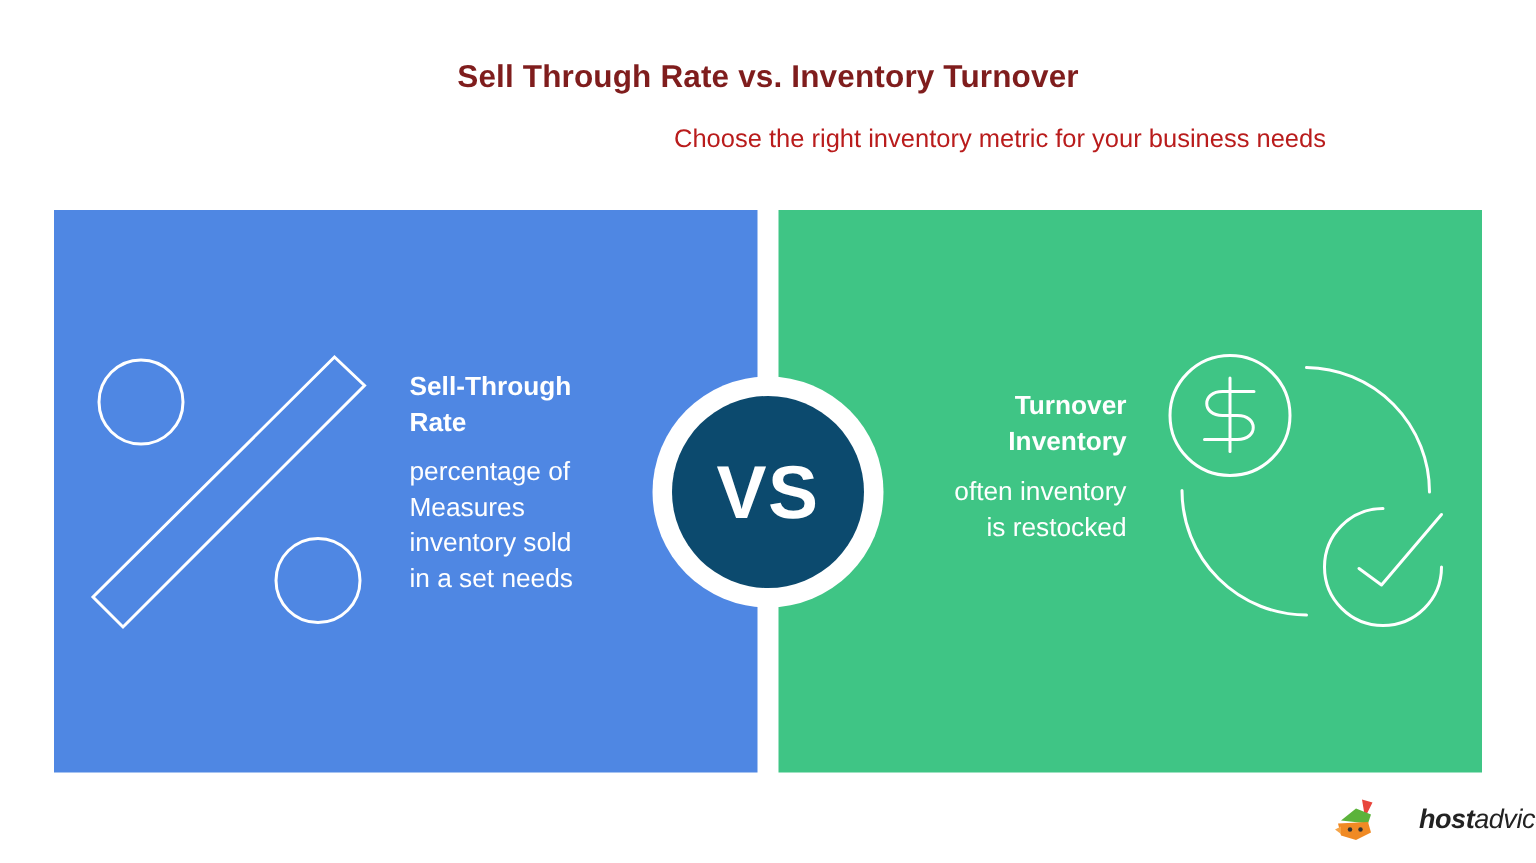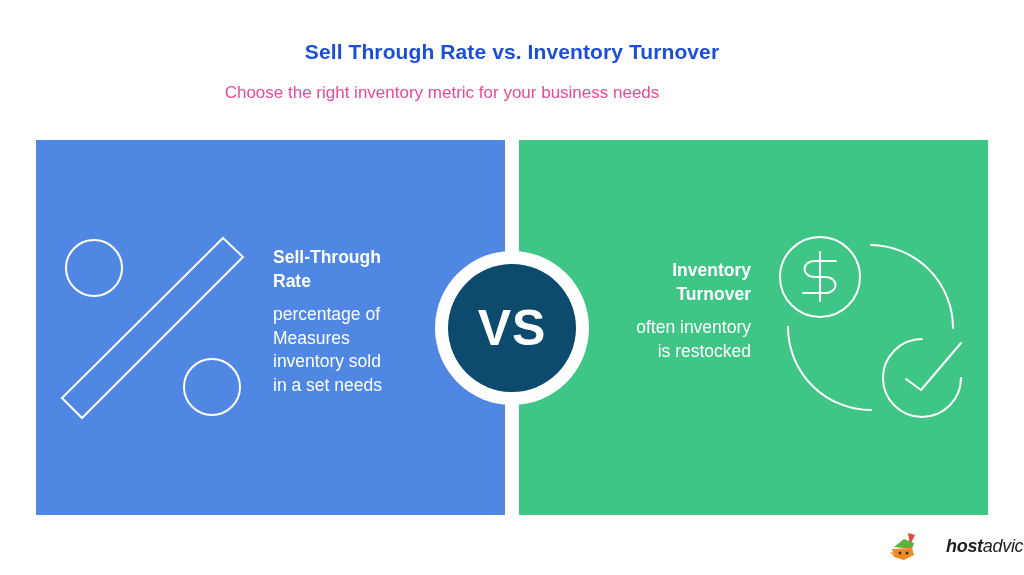--- a/index.html
+++ b/index.html
@@ -4,26 +4,26 @@
   <style>
     * { margin: 0; padding: 0; box-sizing: border-box; }
     html, body {
       width: 1024px; height: 575px; background: #ffffff; overflow: hidden;
       font-family: "Liberation Sans", "DejaVu Sans", sans-serif;
     }
     .stage { position: relative; width: 1024px; height: 575px; }
 
     .title {
       position: absolute; left: 0; top: 40px; width: 1024px;
-      text-align: center; font-weight: bold; font-size: 21px; color: #1d4ed8;
+      text-align: center; font-weight: bold; font-size: 21px; color: #7f1d1d;
       letter-spacing: 0.1px;
     }
     .subtitle {
       position: absolute; left: 0; top: 83px; width: 884px;
-      text-align: center; font-size: 17px; color: #ec4899;
+      text-align: right; font-size: 17px; color: #b91c1c;
     }
 
     .panel { position: absolute; top: 140px; height: 375px; }
     .panel-left { left: 36px; width: 469px; }
     .panel-right { left: 519px; width: 469px; }
 
     .icon-svg { position: absolute; overflow: visible; }
 
     .text-block { position: absolute; color: #ffffff; }
     .text-block .heading {
@@ -84,22 +84,22 @@
       <div>Measures</div>
       <div>inventory sold</div>
       <div>in a set needs</div>
     </div>
   </div>
 
   <div class="panel panel-right" id="panel-right" style="background: rgb(63, 197, 133);"></div>
 
   <div class="text-block text-right">
     <div class="heading">
+      <div>Turnover</div>
       <div>Inventory</div>
-      <div>Turnover</div>
     </div>
     <div class="body">
       <div>often inventory</div>
       <div>is restocked</div>
     </div>
   </div>
 
   <svg class="icon-svg" style="left:0;top:0" width="1024" height="575" viewBox="0 0 1024 575">
     <g fill="none" stroke="#ffffff" stroke-width="2" stroke-linecap="round" stroke-linejoin="round">
 

